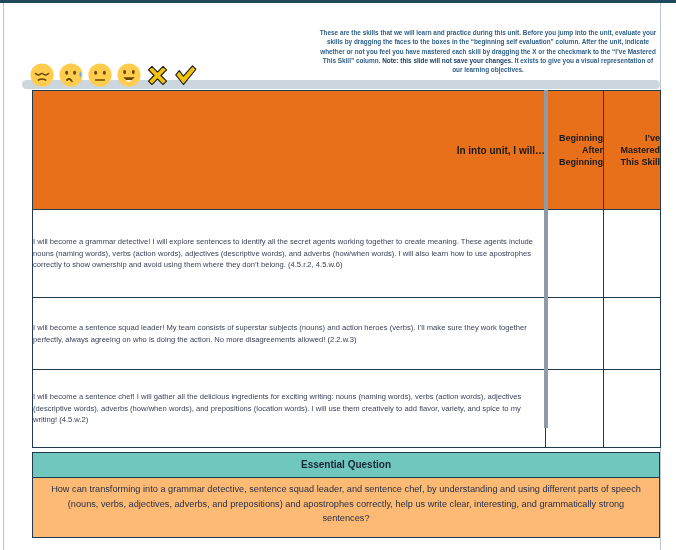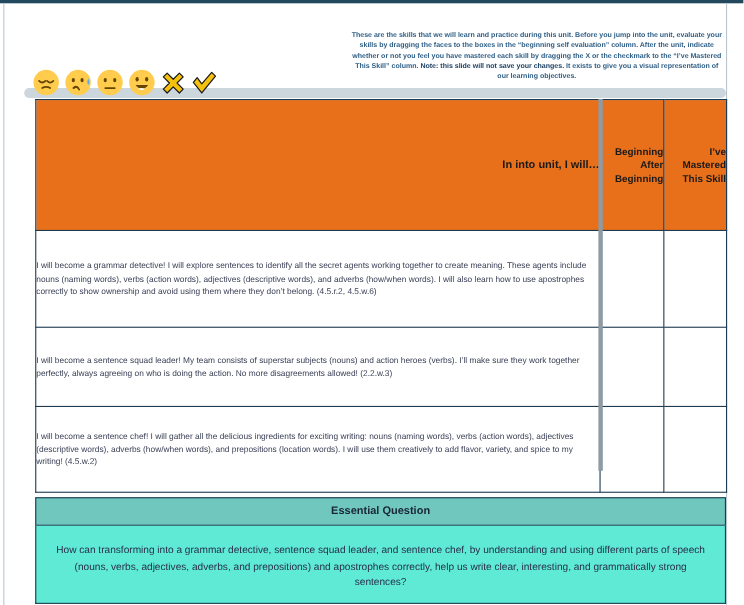--- a/index.html
+++ b/index.html
@@ -153,28 +153,28 @@
   .eq-head {
     background: #6fc7be;
     border: 1px solid #1f3b52;
     text-align: center;
     font-size: 10px;
     font-weight: bold;
     color: #1a2535;
     padding: 6px 0 7px 0;
   }
   .eq-body {
-    background: #5eead4;
+    background: #fdba74;
     border: 1px solid #1f3b52;
     border-top: none;
     text-align: center;
     font-size: 9.2px;
     line-height: 1.6;
     color: #28304a;
-    padding: 15px 14px 11px 14px;
+    padding: 4px 14px 11px 14px;
   }
 </style>
 </head>
 <body>
 
 <div id="slide-root">
 
   <div class="top-rule"></div>
   <div class="left-rule"></div>
   <div class="right-rule"></div>

